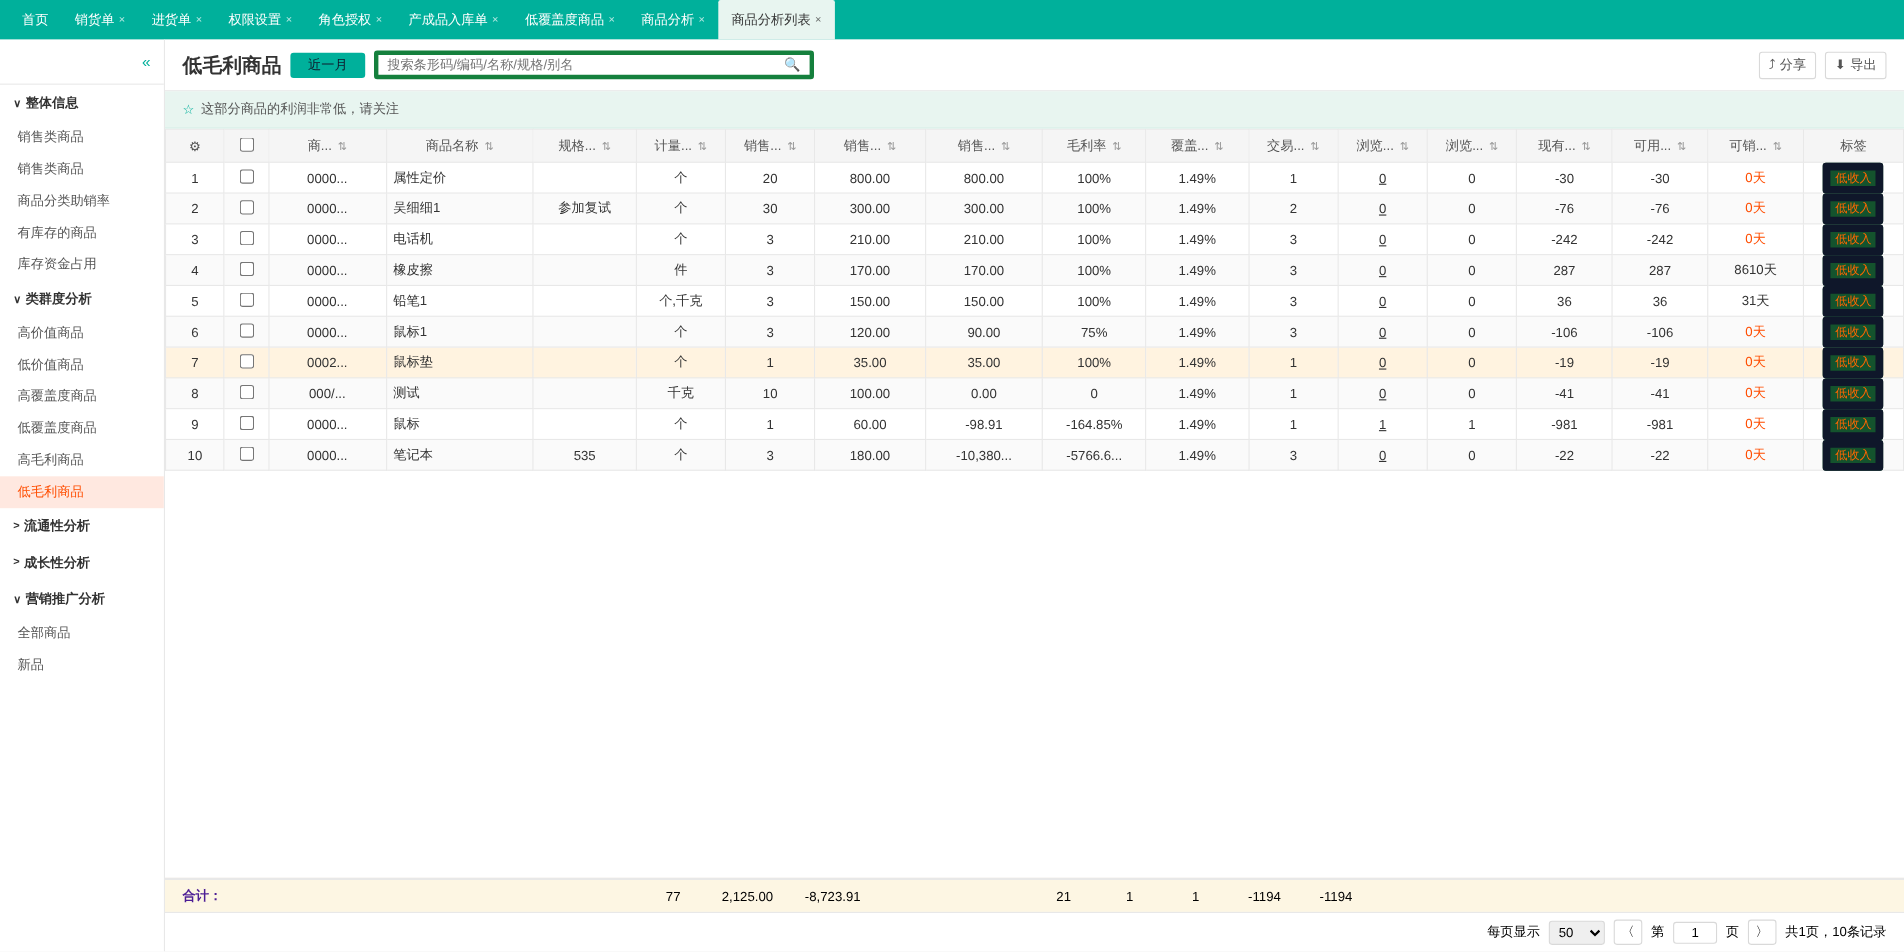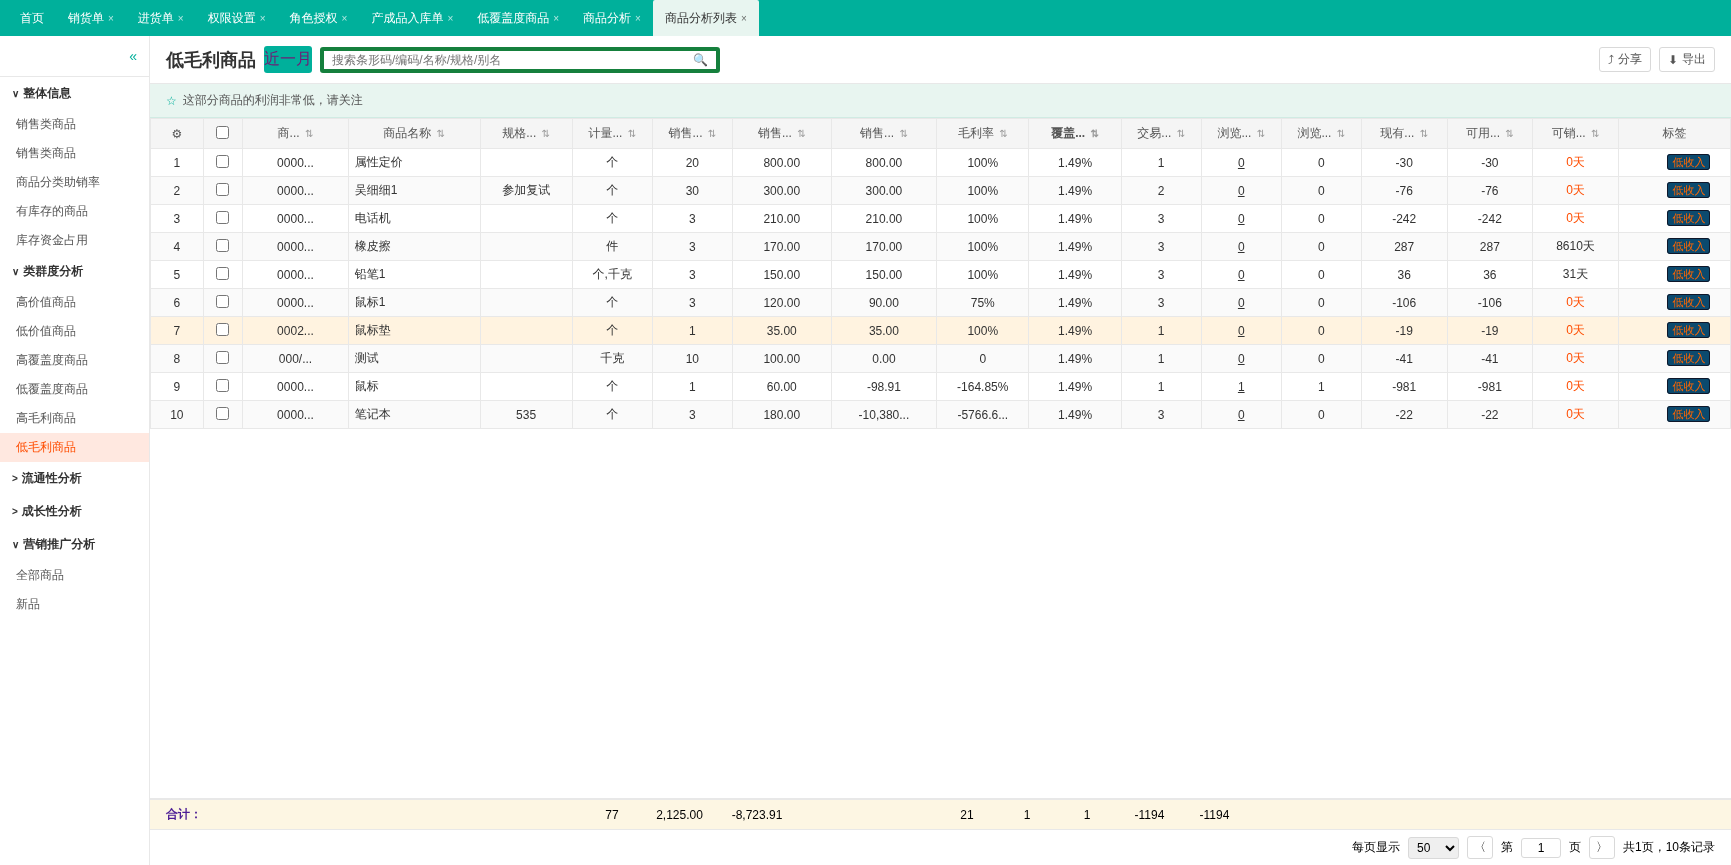--- a/index.html
+++ b/index.html
@@ -74,27 +74,27 @@
       border-bottom: 1px solid #e8e8e8;
     }
     .page-title-text {
       font-size: 18px;
       font-weight: bold;
       color: #333;
       margin-right: 8px;
     }
     .time-filter-btn {
       background: #00b09b;
-      color: #701a75;
+      color: #0f172a;
       border: none;
       border-radius: 3px;
-      padding: 3px 0;
+      padding: 3px 16px;
       cursor: pointer;
       margin-right: 8px;
-      font-size: 16px;
+      font-size: 12px;
     }
     .search-box {
       display: flex;
       align-items: center;
       border: 4px solid #15803d;
       border-radius: 3px;
       padding: 2px 8px;
       flex: 1;
       max-width: 400px;
     }
@@ -165,27 +165,26 @@
     tbody tr:nth-child(even) { background: #fafafa; }
     tbody tr.highlighted { background: #fff3e0; }
     tbody td {
       border: 1px solid #e8e8e8;
       padding: 5px 6px;
       text-align: center;
       color: #333;
       white-space: nowrap;
     }
     .tag-badge {
-      background: #0c4a6e;
+      background: #14532d;
       color: #ff6600;
-      border: 1px solid #0f172a;
+      border: 7px solid #0f172a;
       border-radius: 3px;
       padding: 1px 4px;
       font-size: 11px;
-      margin-left: 29px;
     }
     .underline-val { text-decoration: underline; cursor: pointer; }
 
     
     .table-footer {
       background: #fdf6e3;
       border-top: 2px solid #e8e8e8;
       padding: 6px 16px;
       display: flex;
       align-items: center;
@@ -362,21 +361,21 @@
             <th style="width:40px;">⚙</th>
             <th style="width:30px;"><input type="checkbox" style=""></th>
             <th style="width:80px;">商... <span class="sort-icon">⇅</span></th>
             <th style="width:100px;">商品名称 <span class="sort-icon">⇅</span></th>
             <th style="width:70px;">规格... <span class="sort-icon">⇅</span></th>
             <th style="width:60px;">计量... <span class="sort-icon">⇅</span></th>
             <th style="width:60px;">销售... <span class="sort-icon">⇅</span></th>
             <th style="width:75px;">销售... <span class="sort-icon">⇅</span></th>
             <th style="width:80px;">销售... <span class="sort-icon">⇅</span></th>
             <th style="width:70px;">毛利率 <span class="sort-icon">⇅</span></th>
-            <th style="width:70px;font-weight:bold;">覆盖... <span class="sort-icon">⇅</span></th>
+            <th style="width:70px;">覆盖... <span class="sort-icon">⇅</span></th>
             <th style="width:60px;">交易... <span class="sort-icon">⇅</span></th>
             <th style="width:60px;">浏览... <span class="sort-icon">⇅</span></th>
             <th style="width:60px;">浏览... <span class="sort-icon">⇅</span></th>
             <th style="width:65px;">现有... <span class="sort-icon">⇅</span></th>
             <th style="width:65px;">可用... <span class="sort-icon">⇅</span></th>
             <th style="width:65px;">可销... <span class="sort-icon">⇅</span></th>
             <th style="width:60px;">标签</th>
           </tr>
         </thead>
         <tbody id="table-body">

